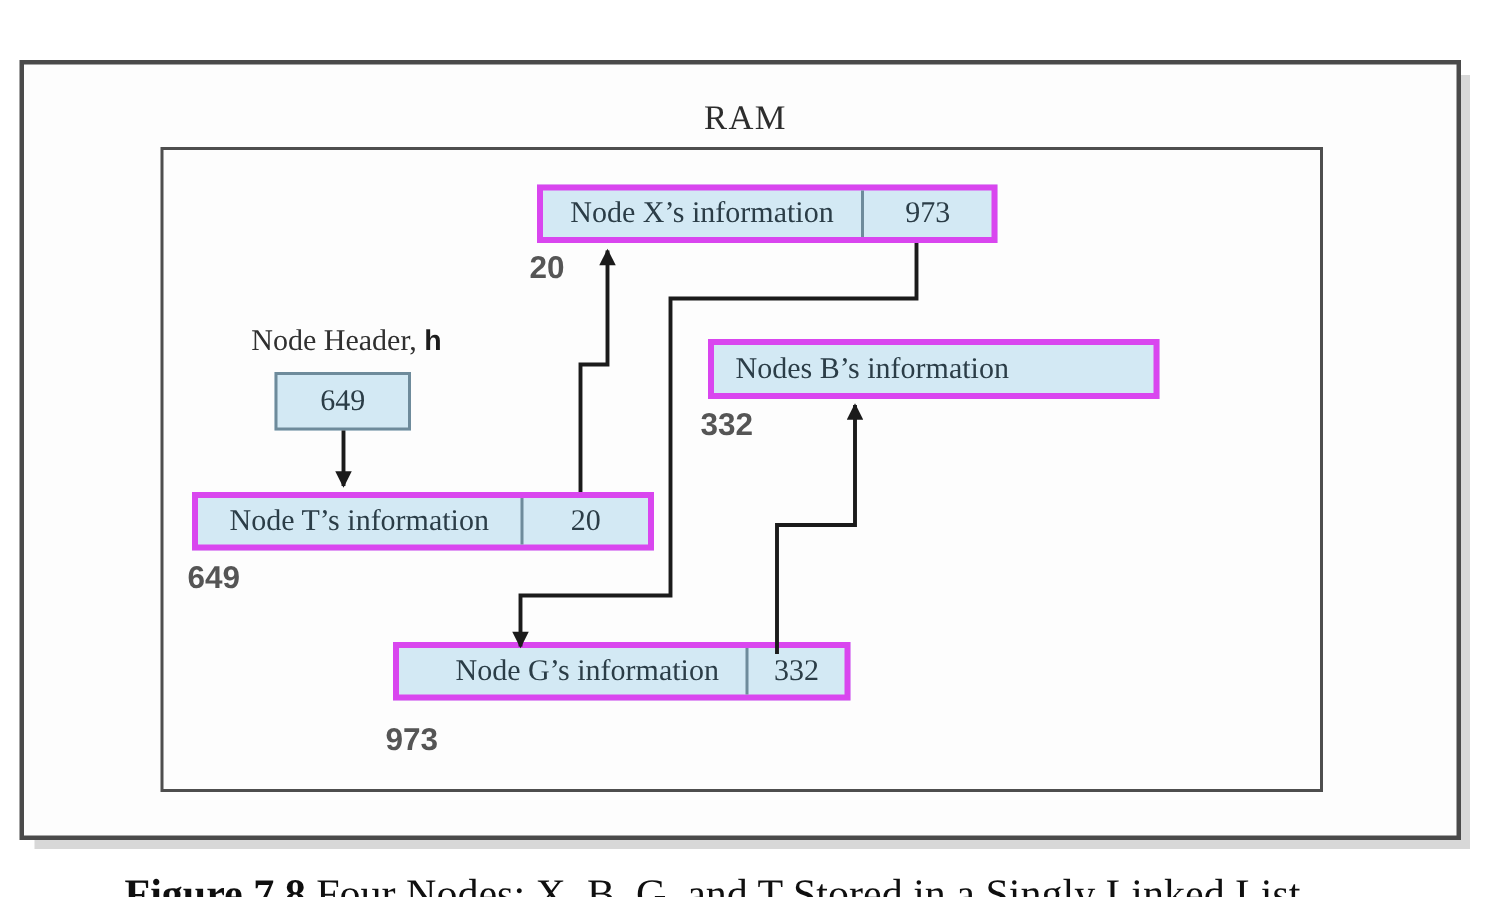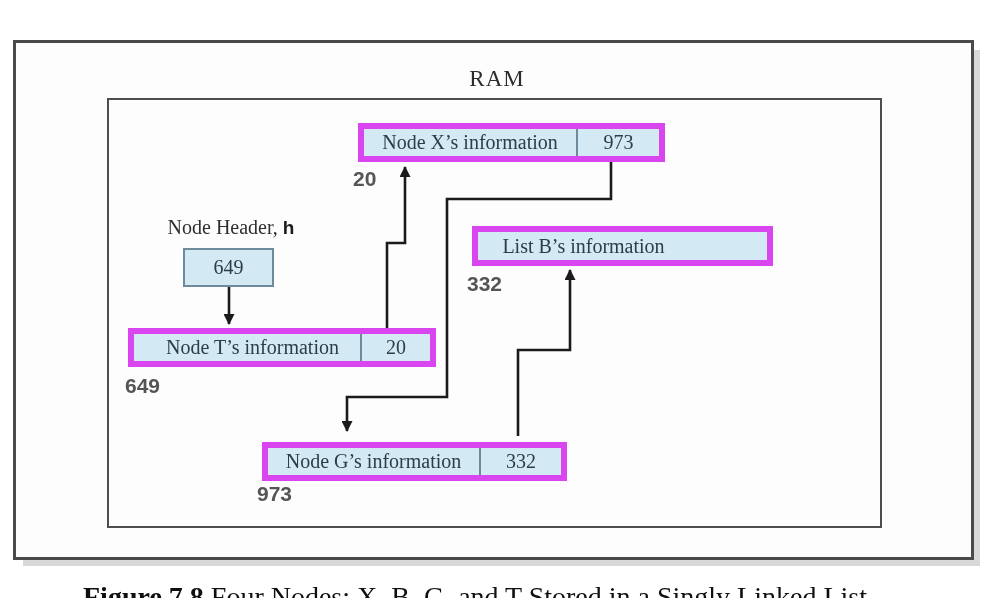--- a/index.html
+++ b/index.html
@@ -19,37 +19,37 @@
     position:absolute;left:107px;top:70px;width:775px;height:430px;
     box-sizing:border-box;border:2px solid #4e4e4e;background:#fdfdfd;
   }
   .ram-label{
     position:absolute;left:447px;top:38px;width:100px;text-align:center;
     font-size:23px;color:#2d2d2d;letter-spacing:1px;
   }
   
   .node{
     position:absolute;display:flex;box-sizing:border-box;
-    border:6px solid #d946ef;background:#d3e9f4;
+    border:4px solid #d946ef;background:#d3e9f4;
   }
   .node .cell{
     display:flex;align-items:center;justify-content:center;
     font-size:20px;color:#2b3d47;box-sizing:border-box;white-space:nowrap;
   }
   .node .next{border-left:2px solid #6e8b9b;flex:1;}
   .node .mono{
     font-family:"Liberation Mono",monospace;font-weight:700;font-size:20px;color:#101010;
   }
   .node-x{left:358px;top:95px;width:307px;height:39px;}
   .node-x .info{width:212px;}
   .node-b{left:472px;top:198px;width:301px;height:40px;}
   .node-b .info{width:211px;}
-  .node-t{left:128px;top:300px;width:308px;height:39px;padding-left:11px;}
+  .node-t{left:128px;top:300px;width:308px;height:39px;}
   .node-t .info{width:215px;}
-  .node-g{left:262px;top:414px;width:305px;height:39px;}
+  .node-g{left:262px;top:400px;width:305px;height:39px;padding-left:20px;}
   .node-g .info{width:211px;}
   
   .addr{
     position:absolute;font-family:"Liberation Sans",sans-serif;font-weight:700;
     font-size:21px;color:#555555;line-height:1;
   }
   .addr-x{left:353px;top:140px;}
   .addr-b{left:467px;top:245px;}
   .addr-t{left:125px;top:347px;}
   .addr-g{left:257px;top:455px;}
@@ -97,21 +97,21 @@
     <span>649</span>
   </div>
 
   <div class="node node-x">
     <div class="cell info">Node X’s information</div>
     <div class="cell next">973</div>
   </div>
   <div class="addr addr-x">20</div>
 
   <div class="node node-b">
-    <div class="cell info">List B’s information</div>
+    <div class="cell info">Nodes B’s information</div>
   </div>
   <div class="addr addr-b">332</div>
 
   <div class="node node-t">
     <div class="cell info">Node T’s information</div>
     <div class="cell next">20</div>
   </div>
   <div class="addr addr-t">649</div>
 
   <div class="node node-g">

